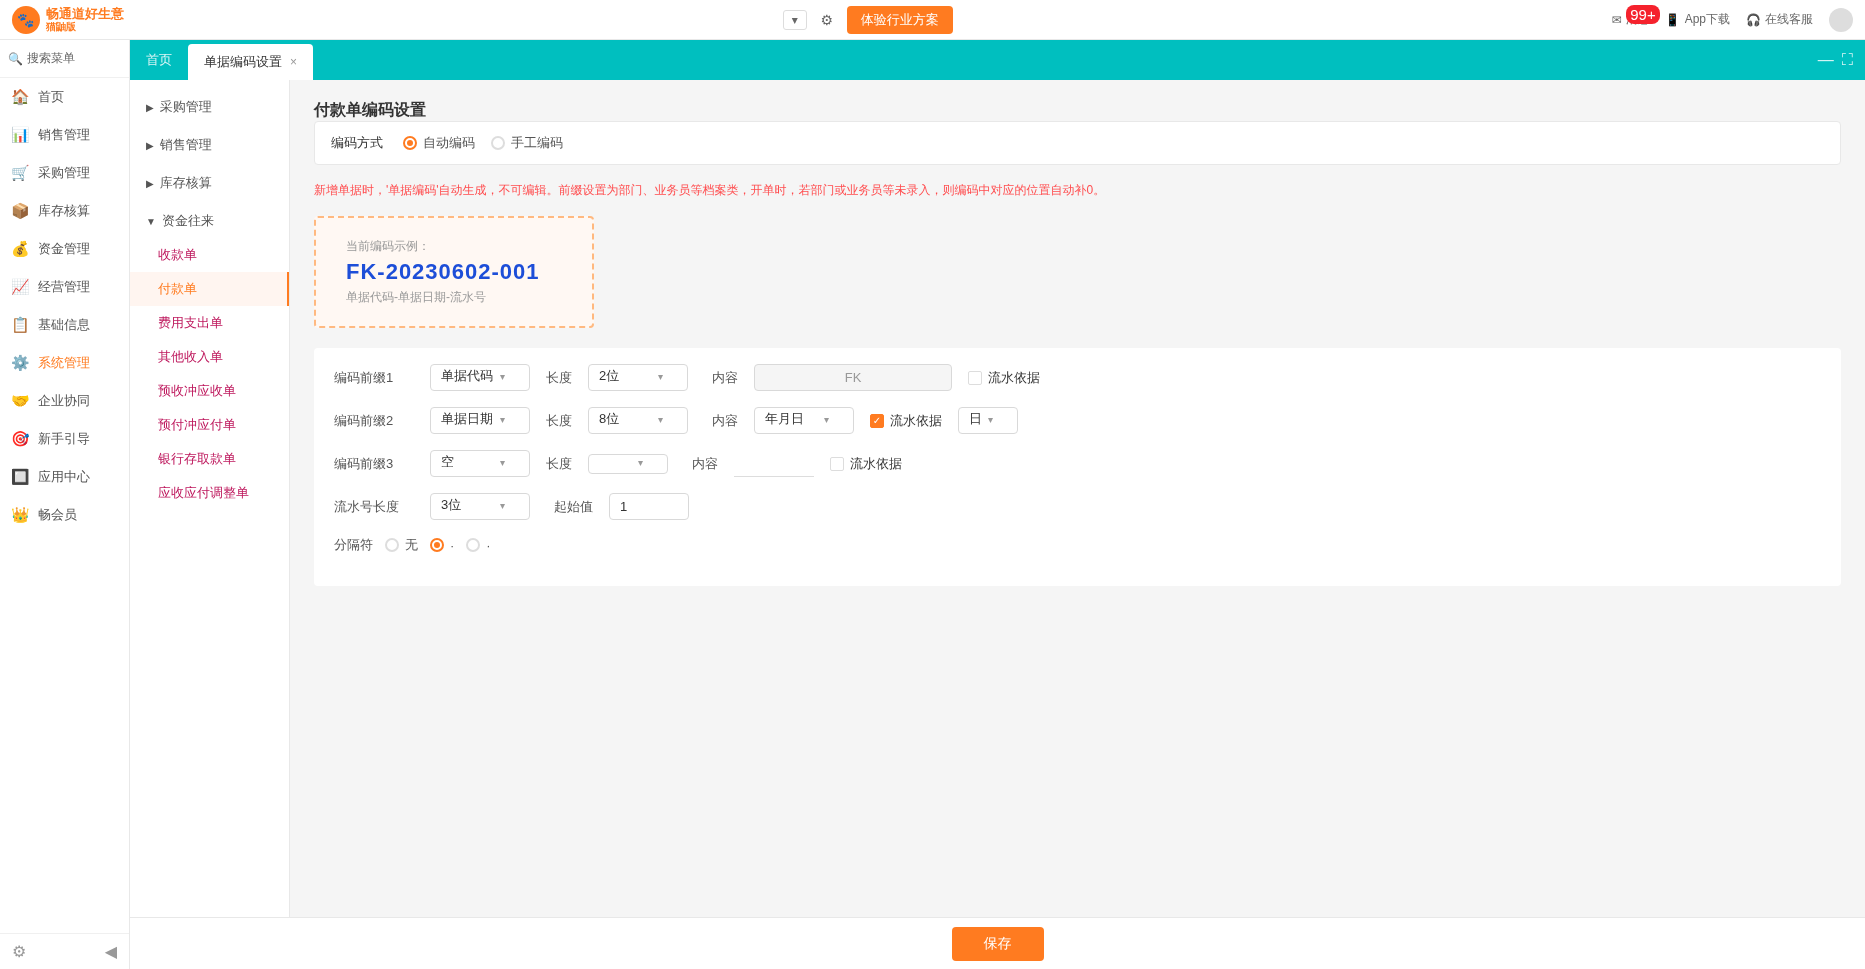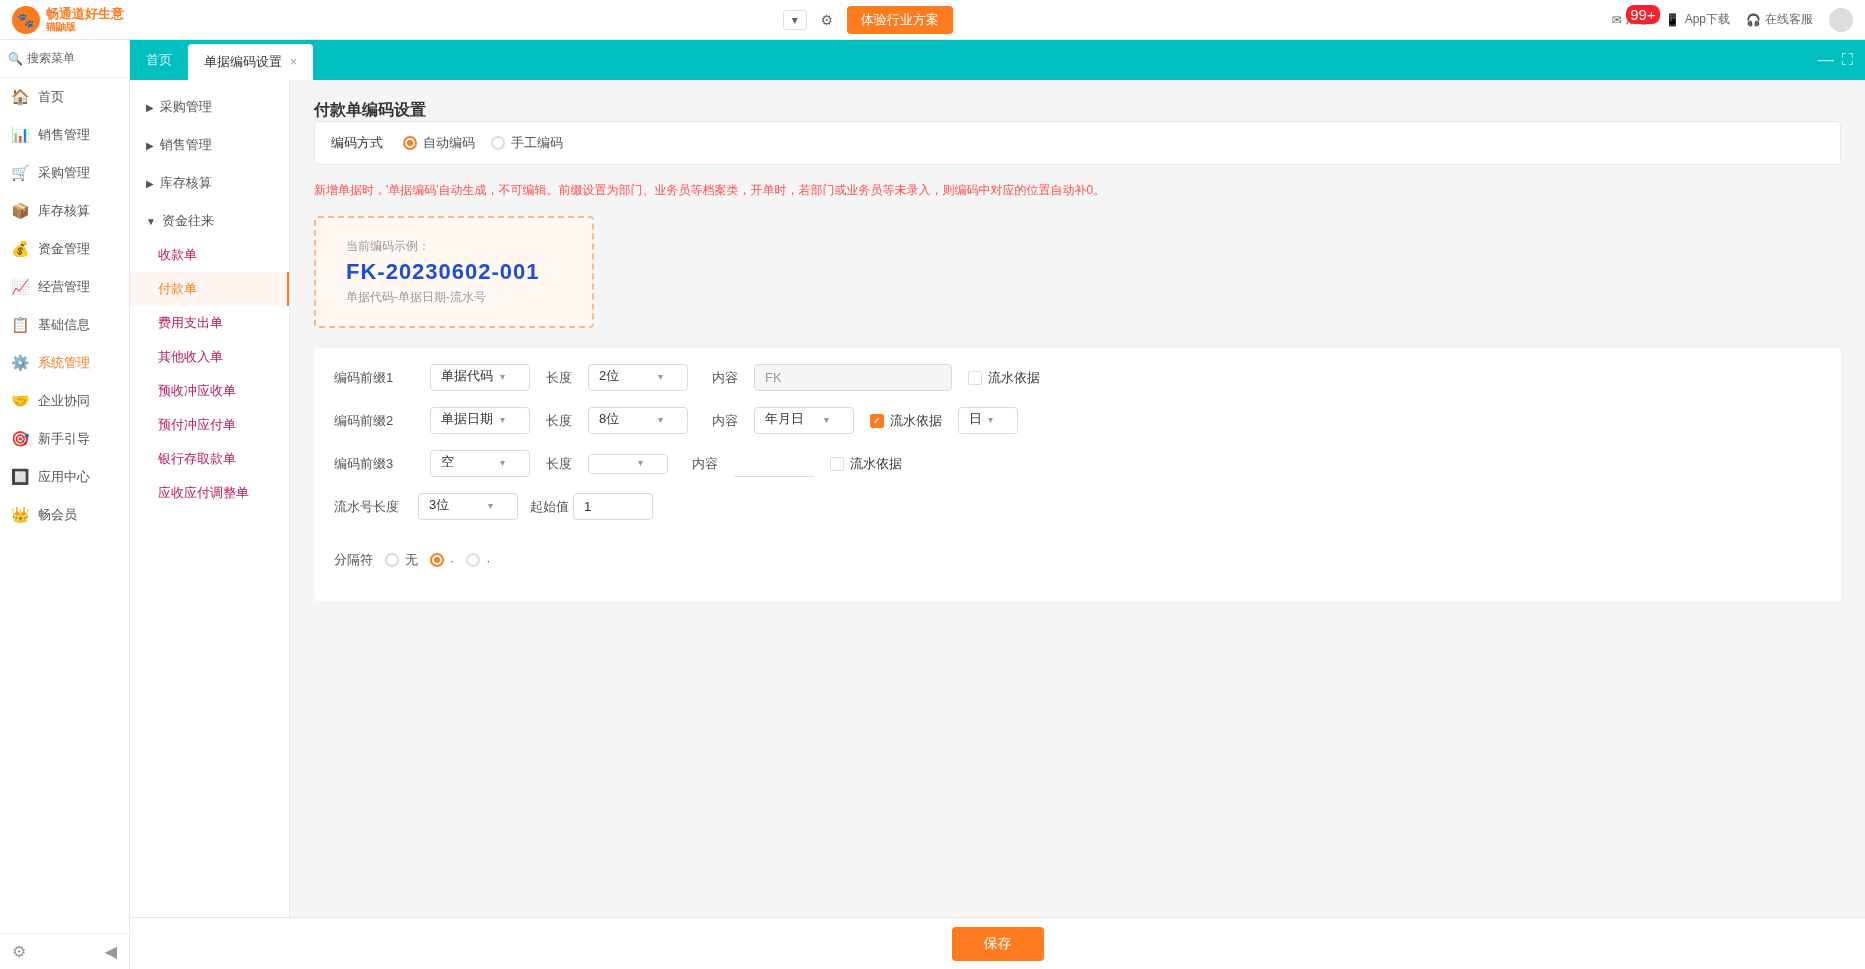--- a/index.html
+++ b/index.html
@@ -80,26 +80,26 @@
     .checkbox-row { display: flex; align-items: center; gap: 6px; margin-bottom: 16px; font-size: 13px; color: #555; }
     .checkbox-box { width: 14px; height: 14px; border: 1px solid #ddd; border-radius: 2px; cursor: pointer; }
 
     
     .form-section { background: #fff; border-radius: 4px; padding: 16px 20px; }
     .form-row { display: flex; align-items: center; gap: 16px; margin-bottom: 16px; flex-wrap: wrap; }
     .form-label { font-size: 13px; color: #555; width: 80px; flex-shrink: 0; }
     .form-select { border: 1px solid #d9d9d9; border-radius: 4px; padding: 2px 24px 5px 10px; font-size: 13px; color: #333; background: #fff; cursor: pointer; position: relative; display: flex; align-items: center; gap: 6px; min-width: 100px; justify-content: space-between; }
     .form-select .arrow { color: #999; font-size: 10px; }
     .form-input { border: 1px solid #d9d9d9; border-radius: 4px; padding: 5px 10px; font-size: 13px; color: #333; background: #fff; }
-    .form-input.readonly { background: #f5f5f5; color: #999; }
+    .form-input.readonly { background: #f5f5f5; color: #999; text-align: center; }
     .length-label { font-size: 13px; color: #555; }
     .content-label { font-size: 13px; color: #555; margin-left: 8px; }
 
     
-    .serial-row { display: flex; align-items: center; gap: 4px; margin-bottom: 31px; }
+    .serial-row { display: flex; align-items: center; gap: 16px; margin-bottom: 16px; }
 
     
     .sep-row { display: flex; align-items: center; gap: 12px; margin-bottom: 16px; font-size: 13px; color: #555; }
     .sep-option { display: flex; align-items: center; gap: 6px; cursor: pointer; }
     .sep-dot { width: 14px; height: 14px; border-radius: 50%; border: 2px solid #ddd; display: flex; align-items: center; justify-content: center; }
     .sep-dot.checked { border-color: #ff7b20; }
     .sep-dot.checked::after { content: ''; width: 6px; height: 6px; background: #ff7b20; border-radius: 50%; }
 
     
     .checkbox-checked { width: 14px; height: 14px; border: 1px solid #ff7b20; border-radius: 2px; background: #ff7b20; display: flex; align-items: center; justify-content: center; cursor: pointer; }

